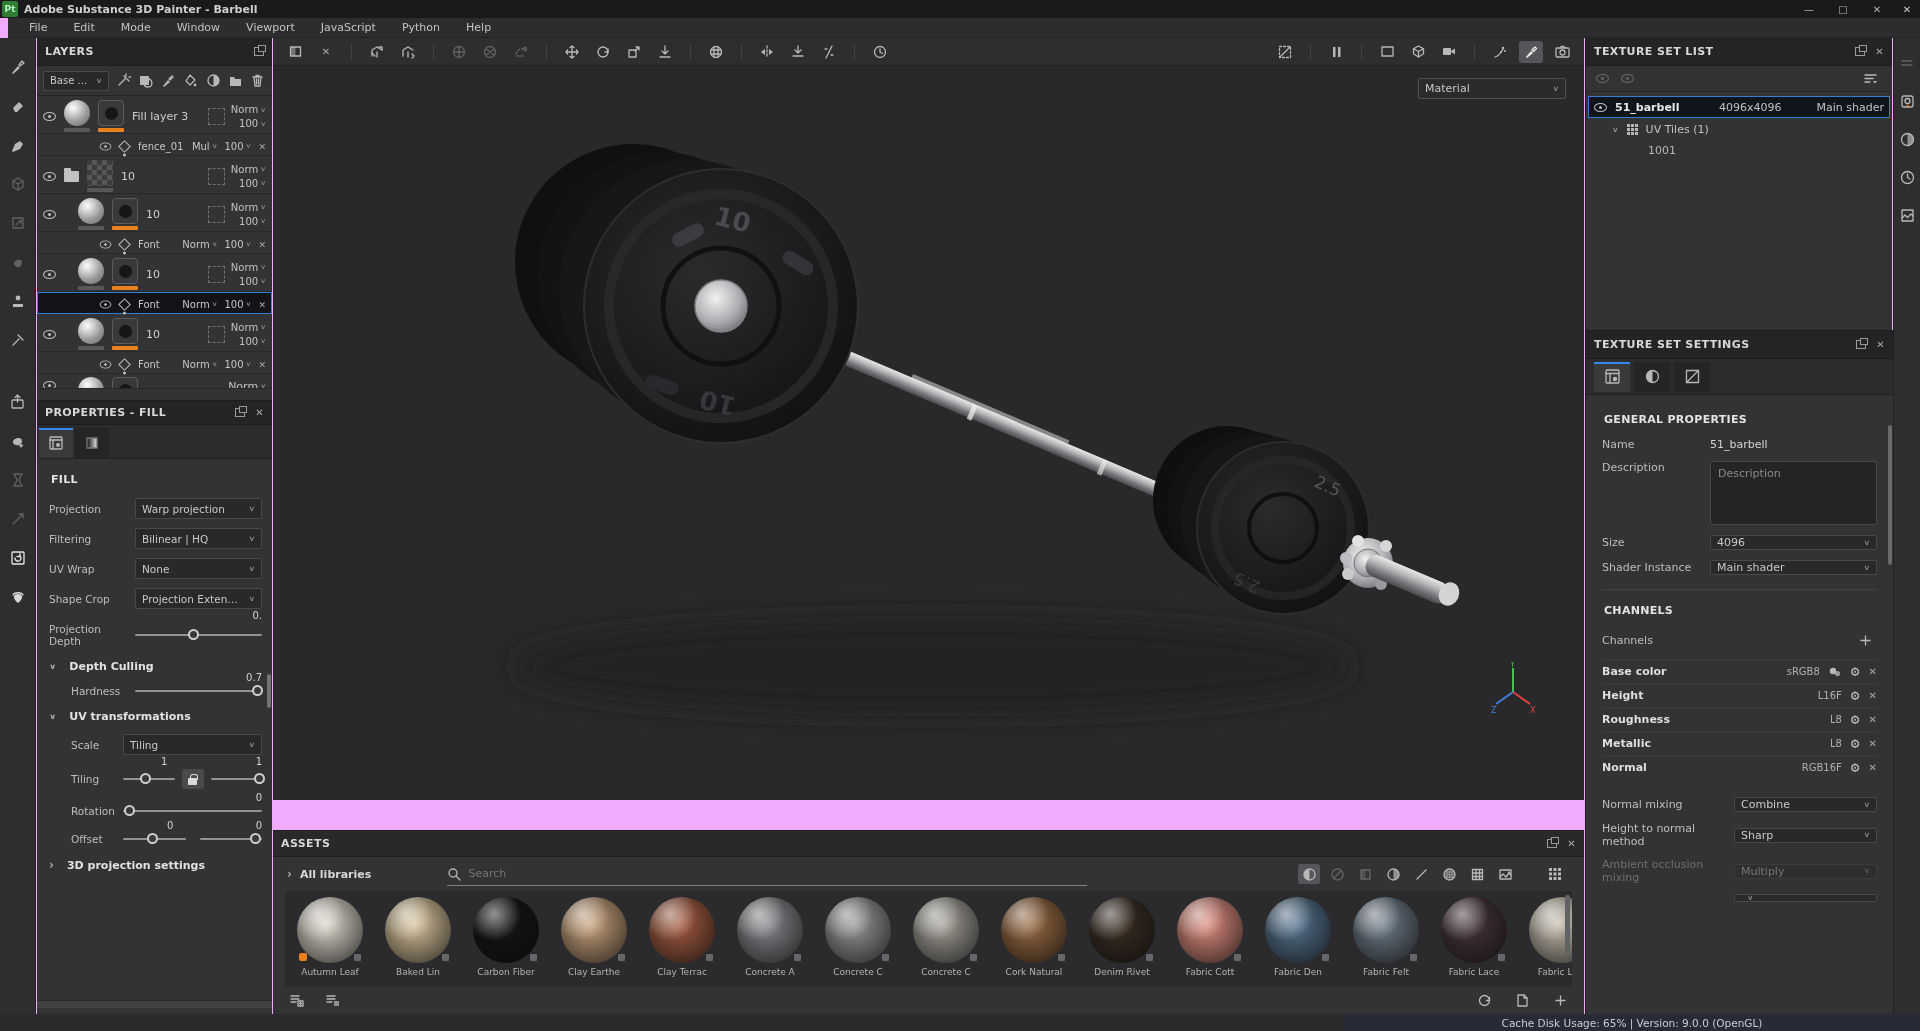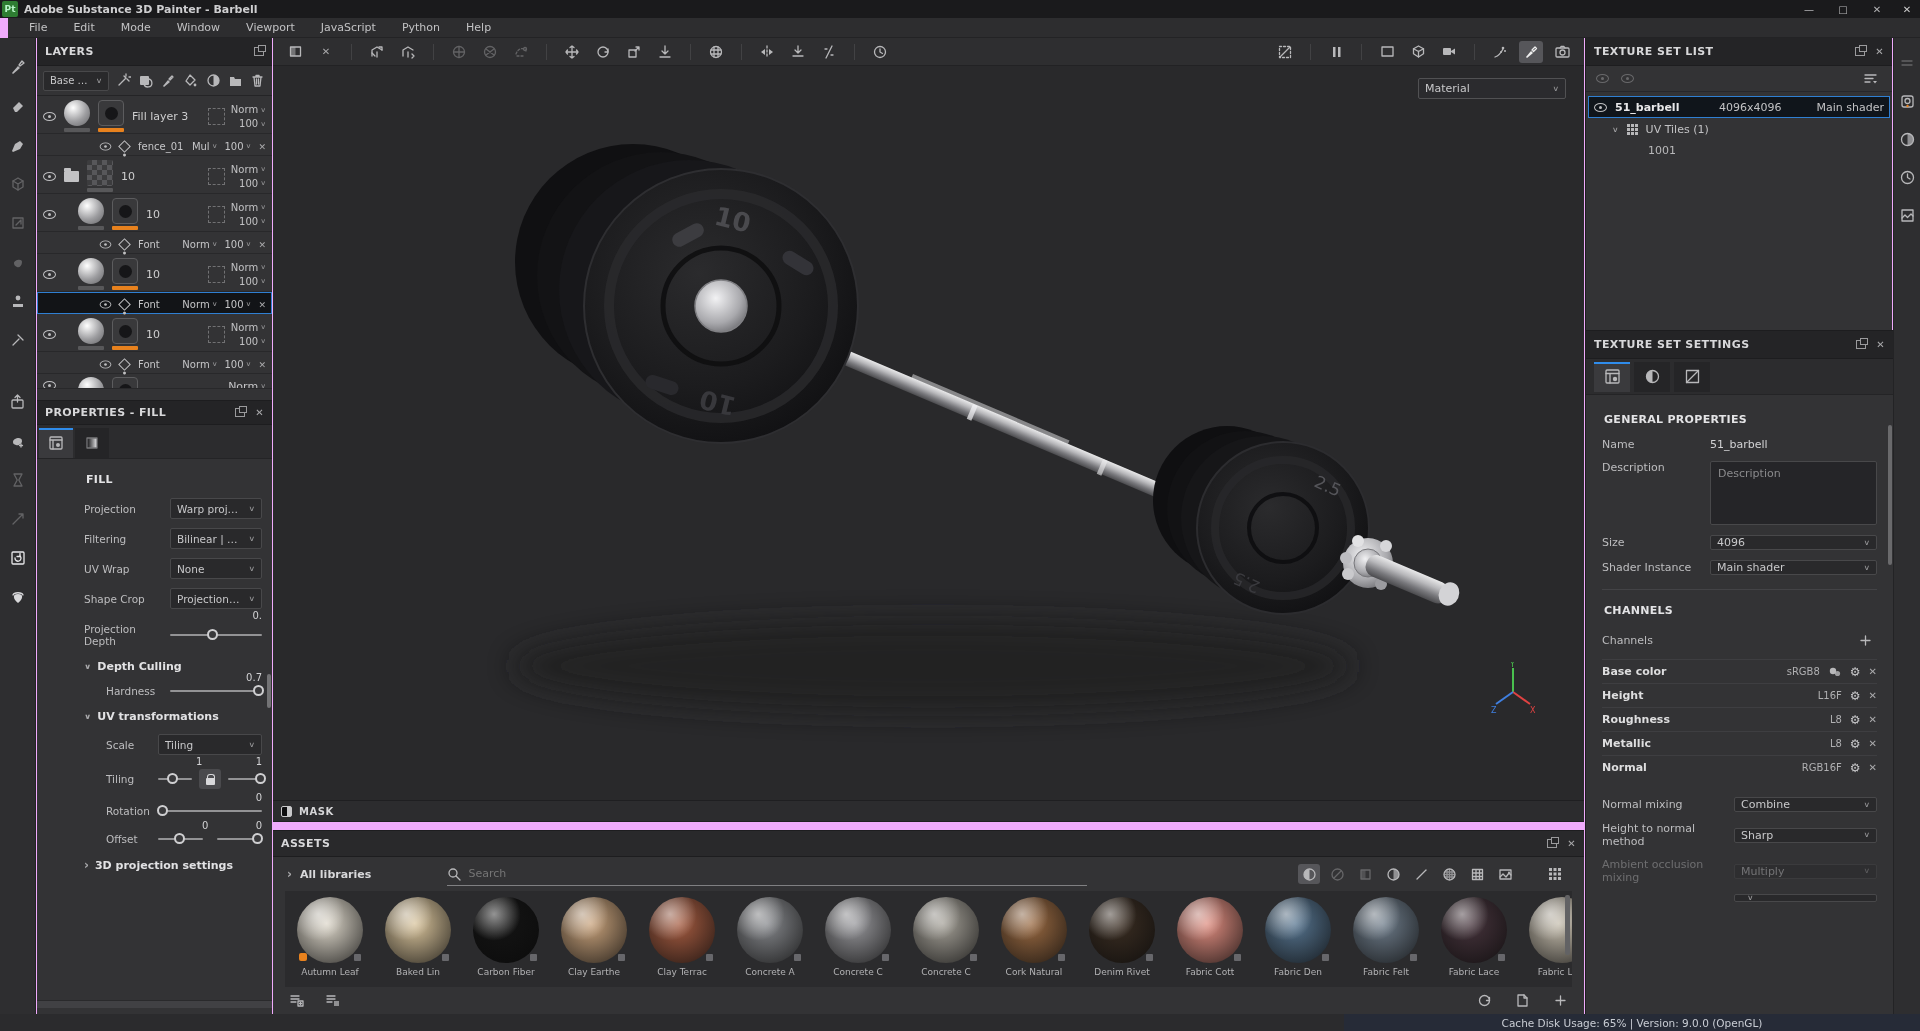--- a/index.html
+++ b/index.html
@@ -89,30 +89,30 @@
   .lrow-sub.selected { outline:1px solid #2f7fd2; outline-offset:-1px; background:#121417; }
   .lrow-partial { height:15px; overflow:hidden; align-items:flex-start; }
 
   
   .props { position:absolute; left:37px; top:400px; width:235px; height:608px; background:#333335;
     border-top:1px solid #1d1d1f; display:flex; flex-direction:column; }
   .props .phead { height:24px; }
   .ptabs { height:34px; display:flex; align-items:flex-end; background:#2c2c2e; border-bottom:1px solid #242426; padding-left:2px; }
   .ptab { width:34px; height:30px; background:#252527; display:flex; align-items:center; justify-content:center; margin-right:2px; }
   .ptab.active { background:#3a3a3d; box-shadow:inset 0 2px 0 #2f8ceb; }
-  .pbody { flex:1; padding:10px 10px 0 12px; overflow:hidden; position:relative;margin-left:35px; }
+  .pbody { flex:1; padding:10px 10px 0 12px; overflow:hidden; position:relative; }
   .sec-title { font-weight:bold; color:#e4e4e6; margin:4px 0 12px 2px; letter-spacing:.3px; }
   .prow { display:flex; align-items:center; margin-bottom:9px; }
   .prow > .plabel { width:86px; flex:none; color:#bdbdbf; font-size:10.5px; }
   .prow > .sel { flex:1; height:21px; font-size:10.5px; }
   .slider { position:relative; height:2px; background:#939395; flex:1; border-radius:1px; }
   .slider .th { position:absolute; top:-5px; width:11px; height:11px; border:2px solid #cfcfd1;
     background:#39393b; border-radius:50%; margin-left:-5px; }
   .sl-val { position:absolute; font-size:10px; color:#d2d2d4; }
-  .group-h { display:flex; align-items:center; gap:6px; font-weight:bold; color:#e2e2e4; margin:13px 0 11px 0; }
+  .group-h { display:flex; align-items:center; gap:13px; font-weight:bold; color:#e2e2e4; margin:13px 0 11px 0; }
   .indent { padding-left:22px; }
   .lockbtn { width:22px; height:20px; background:#4a4a4d; border-radius:3px; display:flex; align-items:center;
     justify-content:center; flex:none; margin:0 7px; }
   .lock { width:9px; height:7px; background:#d8d8da; border-radius:1px; position:relative; margin-top:4px; }
   .lock::before { content:""; position:absolute; left:1.5px; top:-4px; width:6px; height:5px;
     border:1.5px solid #d8d8da; border-bottom:none; border-radius:3px 3px 0 0; }
   .props-hscroll { height:8px; background:#414144; margin-top:auto; border-top:1px solid #2a2a2c; }
   .props-vscroll { position:absolute; right:1px; top:215px; width:4px; height:34px; background:#737375; border-radius:2px; }
 
   
@@ -914,24 +914,20 @@
       <svg class="gizmo" width="46" height="52">
         <line x1="23" y1="30" x2="23" y2="6" stroke="#49c04e" stroke-width="2"></line>
         <line x1="23" y1="30" x2="40" y2="42" stroke="#e04242" stroke-width="2"></line>
         <line x1="23" y1="30" x2="6" y2="42" stroke="#3f7fe0" stroke-width="2"></line>
         <text x="20" y="5" font-size="8" fill="#49c04e">Y</text>
         <text x="40" y="51" font-size="8" fill="#e04242">X</text>
         <text x="1" y="51" font-size="8" fill="#3f7fe0">Z</text>
       </svg>
     </div>
 
-    <div class="maskbar">
-      <span class="msq"></span>
-      <span class="mlabel">MASK</span>
-    </div>
   </div>
 
   <div class="assets">
     <div class="phead">
       <span>ASSETS</span>
       <span class="sp">
           <span class="float-ic"></span>
       <span class="x-ic"></span>
         </span>
     </div>

